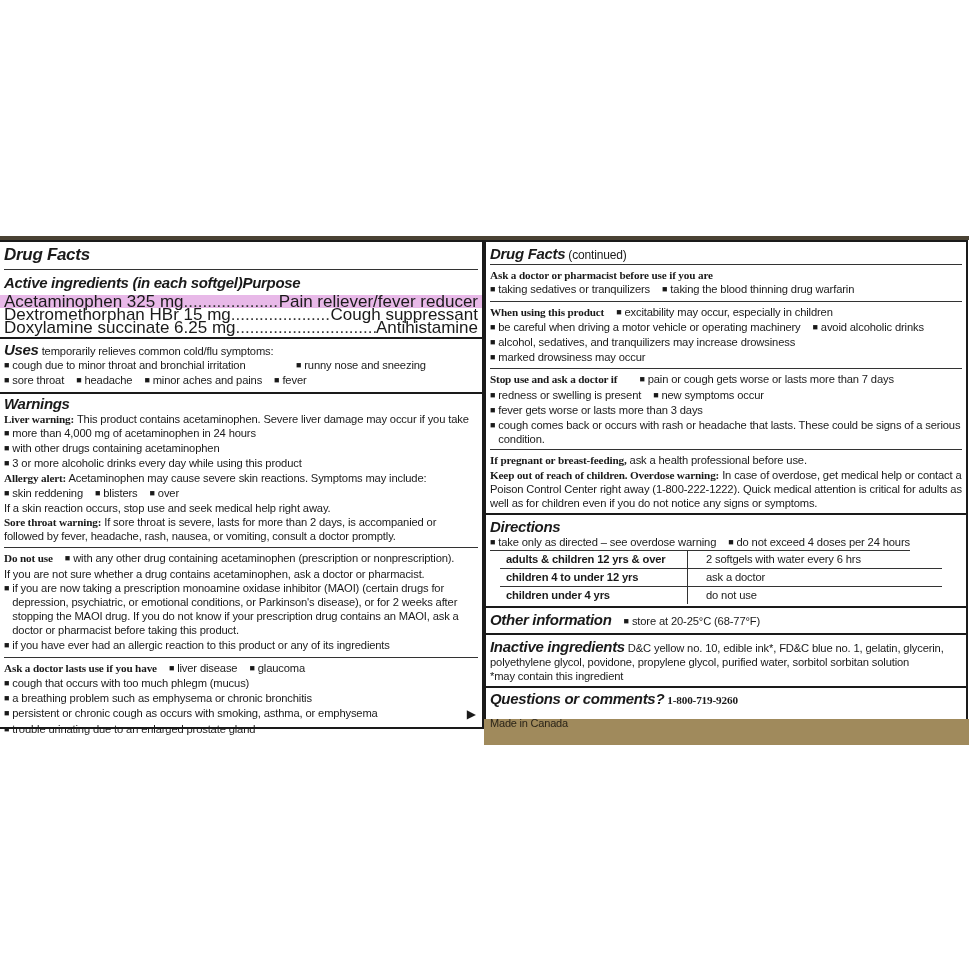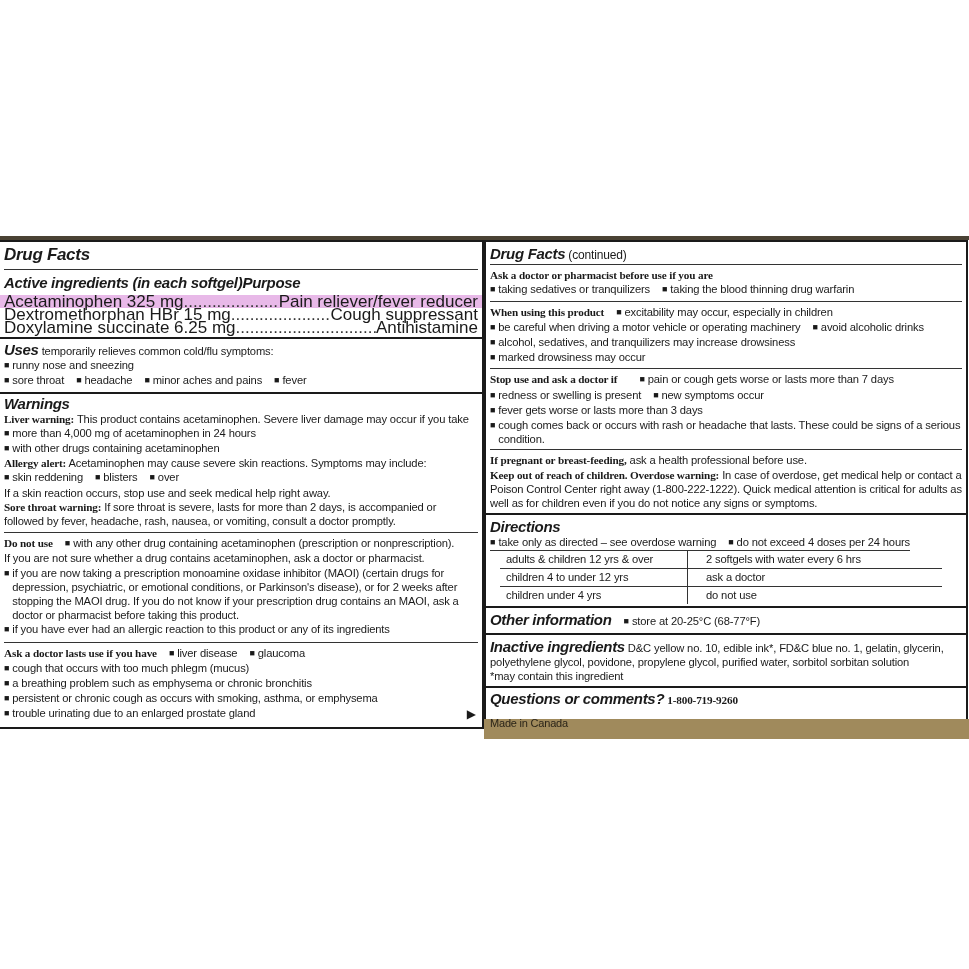--- a/index.html
+++ b/index.html
@@ -3,40 +3,40 @@
 <meta charset="utf-8">
 <style>
   html, body { margin:0; padding:0; background:#ffffff; }
   body { width:969px; height:969px; position:relative; overflow:hidden;
          font-family:"Liberation Sans", sans-serif; color:#1a1a1a; }
   .label { position:absolute; left:0; top:236px; width:969px; height:493px; background:#ffffff; }
   .topbar { position:absolute; left:0; top:236px; width:969px; height:4px; background:#4a4234; }
   .panel { position:absolute; background:#fff; border:2px solid #1a1a1a; box-sizing:border-box; }
   .p-left { left:0; top:240px; width:484px; height:489px; border-left:none; }
   .p-right { left:484px; top:240px; width:484px; height:481px; }
-  .gold { position:absolute; left:484px; top:719px; width:485px; height:20px; background:#a08a5c; overflow:hidden; }
+  .gold { position:absolute; left:484px; top:719px; width:485px; height:26px; background:#a08a5c; overflow:hidden; }
   .gold span { font-size:11px; color:#2a2418; position:absolute; left:6px; top:-2px; letter-spacing:-0.2px; }
 
   .sec { padding:4px 4px; font-size:11.2px; line-height:14.2px; letter-spacing:-0.15px;border-radius:8px; }
   .h-big { font-weight:bold; font-style:italic; font-size:17px; line-height:19px; letter-spacing:-0.3px; }
   .h-med { font-weight:bold; font-style:italic; font-size:15px; line-height:17px; letter-spacing:-0.3px; }
   .b { font-weight:bold;font-family:Liberation Serif, serif; }
   .bul::before { content:"\25A0"; font-size:9px; margin-right:3px; position:relative; top:-1px; }
   .hr-thin { border-top:1px solid #333; }
   .hr-thick { border-top:2px solid #1a1a1a; }
   .row { display:flex; }
   .gap { display:inline-block; width:12px; }
   .ing { display:flex; justify-content:space-between; padding:0 4px; font-size:17px; line-height:13px; }
   .ing .dots { flex:1; overflow:hidden; white-space:nowrap; color:#333; }
   .ing .dots::after { content:"................................................................................................................................................................................................"; }
   .hl { background:#e8b9e8; }
   table.dir { border-collapse:collapse; margin-left:10px; font-size:11.2px; }
   table.dir td { padding:1px 6px 2px 6px; line-height:14px; border-bottom:1px solid #333; }
   table.dir tr:last-child td { border-bottom:none; }
-  table.dir td.c1 { width:175px; border-right:1px solid #333; }
+  table.dir td.c1 { width:175px; border-right:1px solid #333;font-weight:bold; }
   table.dir td.c2 { width:230px; padding-left:18px; }
   .arrow { position:absolute; right:6px; bottom:6px; font-size:12px; }
 </style>
 </head>
 <body>
 
 <div class="label"></div>
 <div class="topbar"></div>
 
 <div class="panel p-left">
@@ -61,39 +61,41 @@
   <div class="ing" style="padding-bottom:3px;">
       <span>Doxylamine succinate 6.25 mg</span>
       <span class="dots"></span>
       <span>Antihistamine</span>
     </div>
 
   <div class="hr-thick"></div>
   <div class="sec" style="padding-top:2px;padding-bottom:3px;">
     <div><span class="h-med">Uses</span> <span>temporarily relieves common cold/flu symptoms:</span></div>
     <div class="row">
+        <span class="bul" style="width:292px;">cough due to minor throat and bronchial irritation</span>
         <span class="bul">runny nose and sneezing</span>
       </div>
     <div class="row">
         <span class="bul">sore throat</span>
         <span class="gap"></span>
         <span class="bul">headache</span>
         <span class="gap"></span>
         <span class="bul">minor aches and pains</span>
         <span class="gap"></span>
         <span class="bul">fever</span>
       </div>
   </div>
 
   <div class="hr-thick"></div>
   <div class="sec" style="padding-top:1px;padding-bottom:4px;">
     <div class="h-med">Warnings</div>
     <div><span class="b">Liver warning:</span> <span>This product contains acetaminophen. Severe liver damage may occur if you take</span></div>
     <div class="bul">more than 4,000 mg of acetaminophen in 24 hours</div>
     <div class="bul">with other drugs containing acetaminophen</div>
+    <div class="bul">3 or more alcoholic drinks every day while using this product</div>
     <div><span class="b">Allergy alert:</span> <span>Acetaminophen may cause severe skin reactions. Symptoms may include:</span></div>
     <div><span class="bul">skin reddening</span><span class="gap"></span><span class="bul">blisters</span><span class="gap"></span><span class="bul">over</span></div>
     <div>If a skin reaction occurs, stop use and seek medical help right away.</div>
     <div><span class="b">Sore throat warning:</span> <span>If sore throat is severe, lasts for more than 2 days, is accompanied or followed by fever, headache, rash, nausea, or vomiting, consult a doctor promptly.</span></div>
   </div>
 
   <div class="hr-thin" style="margin:0 4px;"></div>
   <div class="sec" style="padding-top:3px;padding-bottom:4px;">
     <div><span class="b">Do not use</span><span class="gap"></span><span class="bul">with any other drug containing acetaminophen (prescription or nonprescription).</span></div>
     <div>If you are not sure whether a drug contains acetaminophen, ask a doctor or pharmacist.</div>
@@ -144,21 +146,21 @@
   </div>
   <div class="hr-thin" style="margin:0 4px;"></div>
   <div class="sec" style="padding-top:3px;padding-bottom:3px;">
     <div><span class="b">If pregnant or breast-feeding,</span> <span>ask a health professional before use.</span></div>
     <div><span class="b">Keep out of reach of children. Overdose warning:</span> <span>In case of overdose, get medical help or contact a Poison Control Center right away (1-800-222-1222). Quick medical attention is critical for adults as well as for children even if you do not notice any signs or symptoms.</span></div>
   </div>
 
   <div class="hr-thick"></div>
   <div class="sec" style="padding-top:3px;padding-bottom:2px;">
     <div class="h-med">Directions</div>
-    <div style="border-bottom:1px solid #333;width:420px;text-align:right;"><span class="bul">take only as directed – see overdose warning</span><span class="gap"></span><span class="bul">do not exceed 4 doses per 24 hours</span></div>
+    <div style="border-bottom:1px solid #333;width:420px;"><span class="bul">take only as directed – see overdose warning</span><span class="gap"></span><span class="bul">do not exceed 4 doses per 24 hours</span></div>
     <table class="dir">
       <tbody>
           <tr>
             <td class="c1">adults &amp; children 12 yrs &amp; over</td>
             <td class="c2">2 softgels with water every 6 hrs</td>
           </tr>
       <tr>
             <td class="c1">children 4 to under 12 yrs</td>
             <td class="c2">ask a doctor</td>
           </tr>

